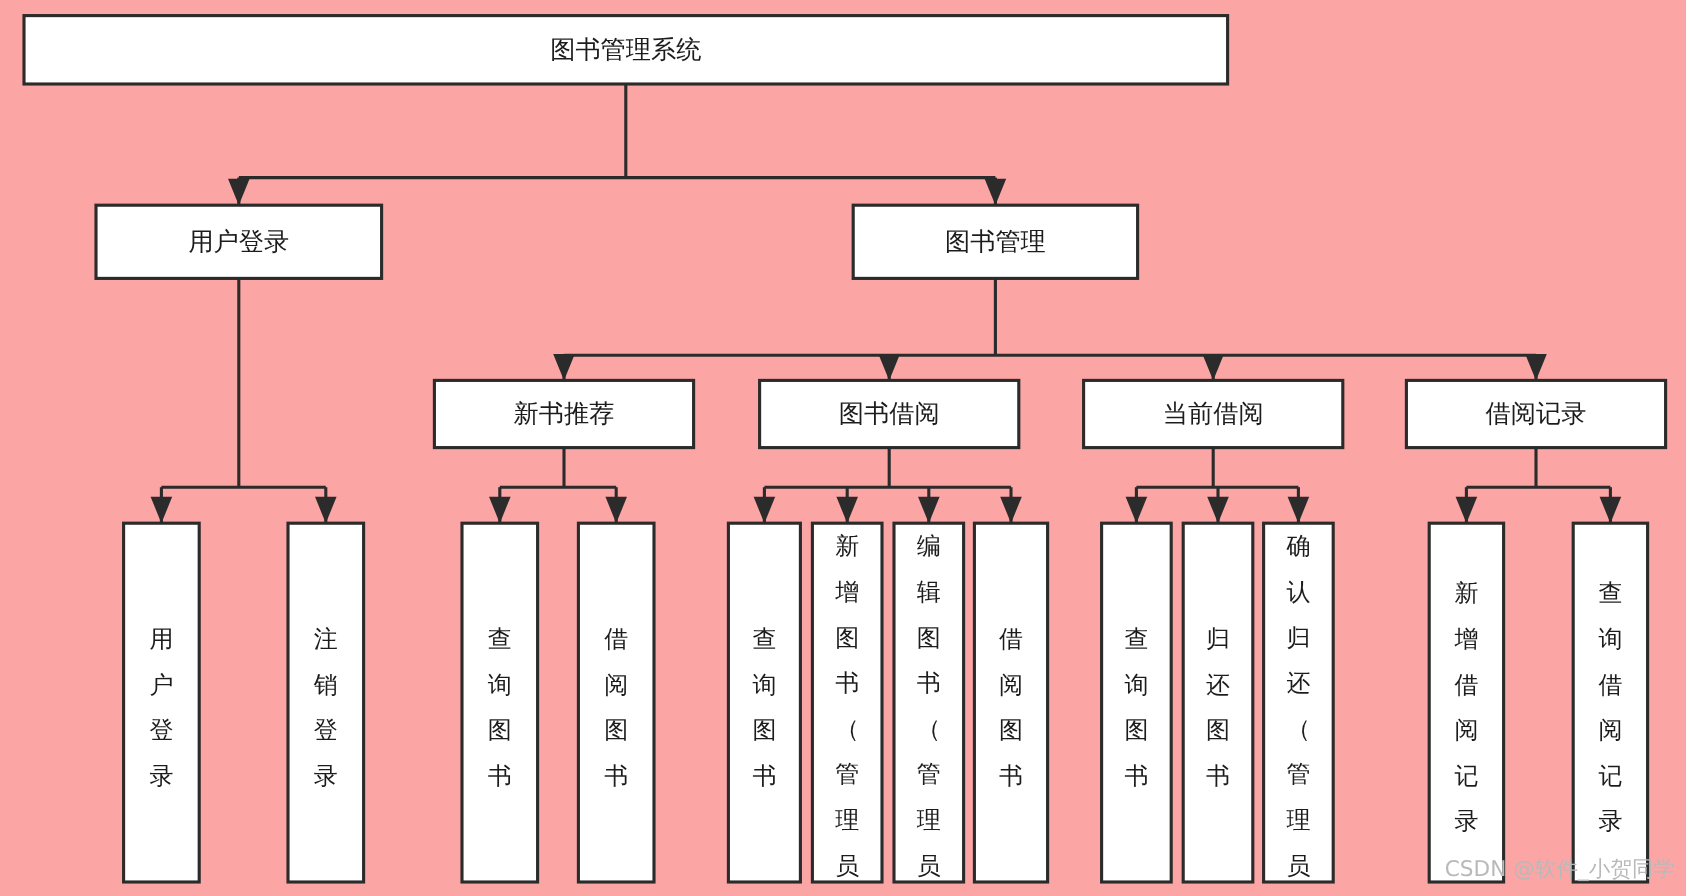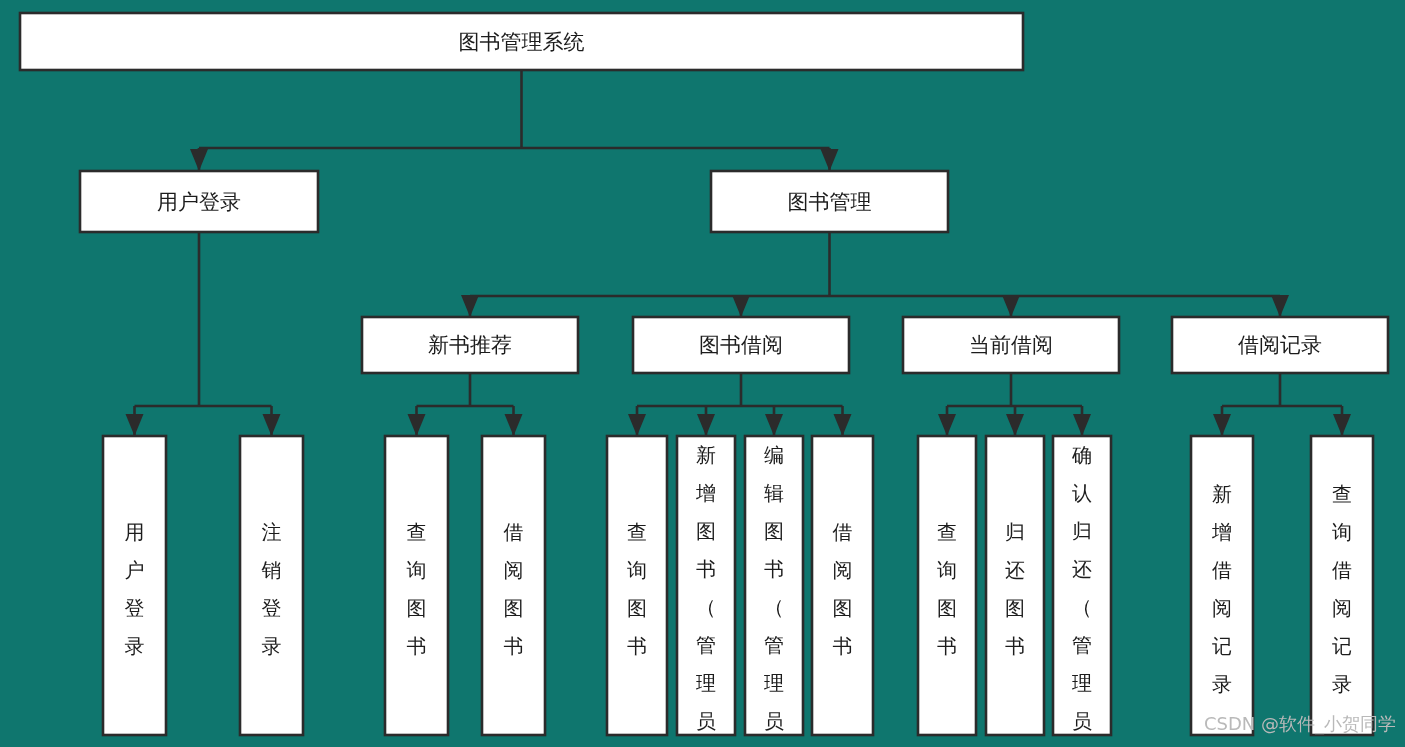--- a/index.html
+++ b/index.html
@@ -8,21 +8,21 @@
     padding: 0;
     background: #ffffff;
   }
   body {
     font-family: "Liberation Sans", "DejaVu Sans", sans-serif;
   }
   #diagram-root {
     position: relative;
     width: 1405px;
     height: 747px;
-    background: #0f766e;
+    background: #fca5a5;
     overflow: hidden;
   }
   svg#flowchart {
     position: absolute;
     top: 0;
     left: 0;
     width: 1405px;
     height: 747px;
     display: block;
   }

